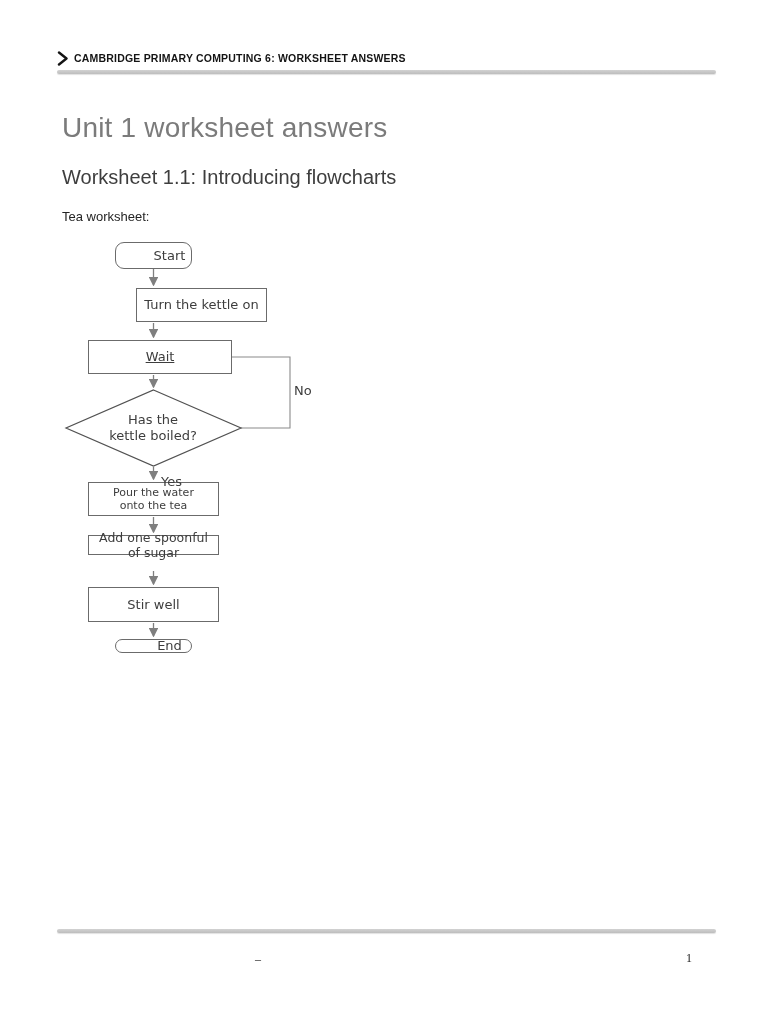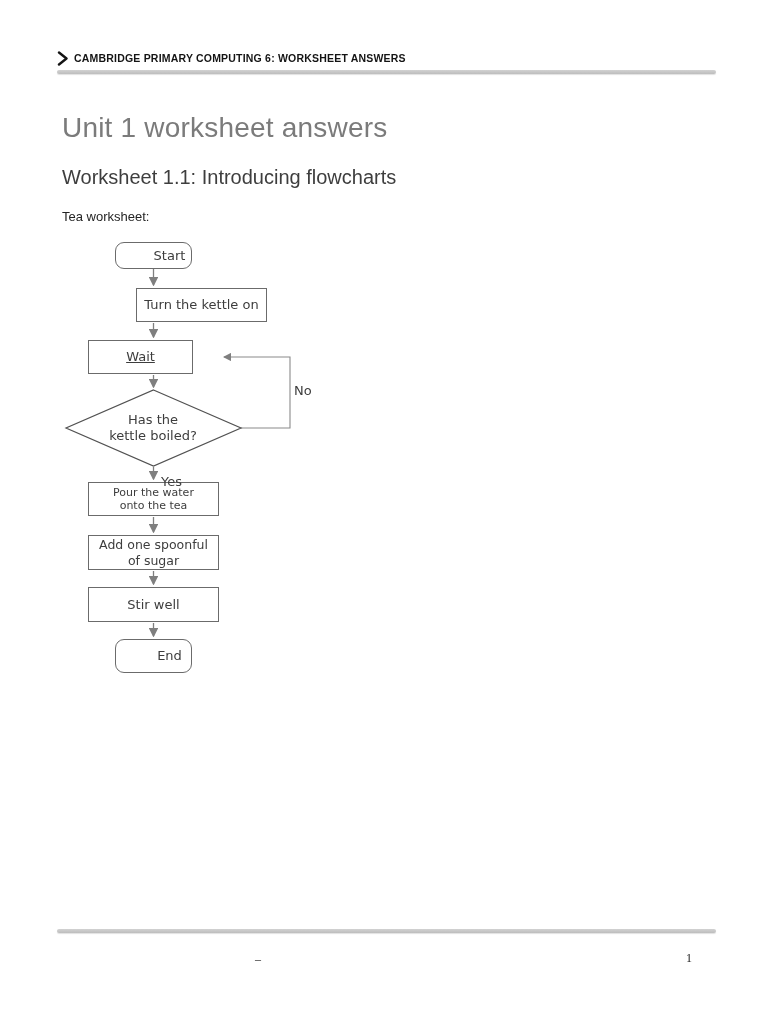--- a/index.html
+++ b/index.html
@@ -53,25 +53,25 @@
     border: 1.3px solid #6b6b6b; background: #ffffff;
     display: flex; align-items: center; justify-content: center;
     text-align: center;
     font-family: "DejaVu Sans", sans-serif;
     font-size: 13px; line-height: 1.22; color: #3d3d3d;
     white-space: pre-line;
   }
   .fc-terminal { border-radius: 9px; padding-left: 32px; }
   .fc-start { left: 115px; top: 242px; width: 77px; height: 27px; }
   .fc-turn  { left: 88px;  top: 288px; width: 131px; height: 34px; margin-left: 48px; }
-  .fc-wait  { left: 88px;  top: 340px; width: 105px; height: 34px; text-decoration: underline; }
+  .fc-wait  { left: 88px;  top: 340px; width: 144px; height: 34px; text-decoration: underline; }
   .fc-pour  { left: 88px;  top: 482px; width: 131px; height: 34px; font-size: 11px; }
-  .fc-sugar { left: 88px;  top: 535px; width: 131px; height: 35px; font-size: 12.5px; }
+  .fc-sugar { left: 88px;  top: 535px; width: 131px; height: 20px; font-size: 12.5px; }
   .fc-stir  { left: 88px;  top: 587px; width: 131px; height: 35px; }
-  .fc-end   { left: 115px; top: 639px; width: 77px; height: 34px; }
+  .fc-end   { left: 115px; top: 639px; width: 77px; height: 14px; }
   .fc-decision-text {
     position: absolute; z-index: 2;
     left: 93px; top: 405px; width: 120px; height: 46px;
     display: flex; align-items: center; justify-content: center;
     text-align: center;
     font-family: "DejaVu Sans", sans-serif;
     font-size: 13px; line-height: 1.25; color: #3d3d3d;
     white-space: pre-line;
   }
   .fc-branch-label {

